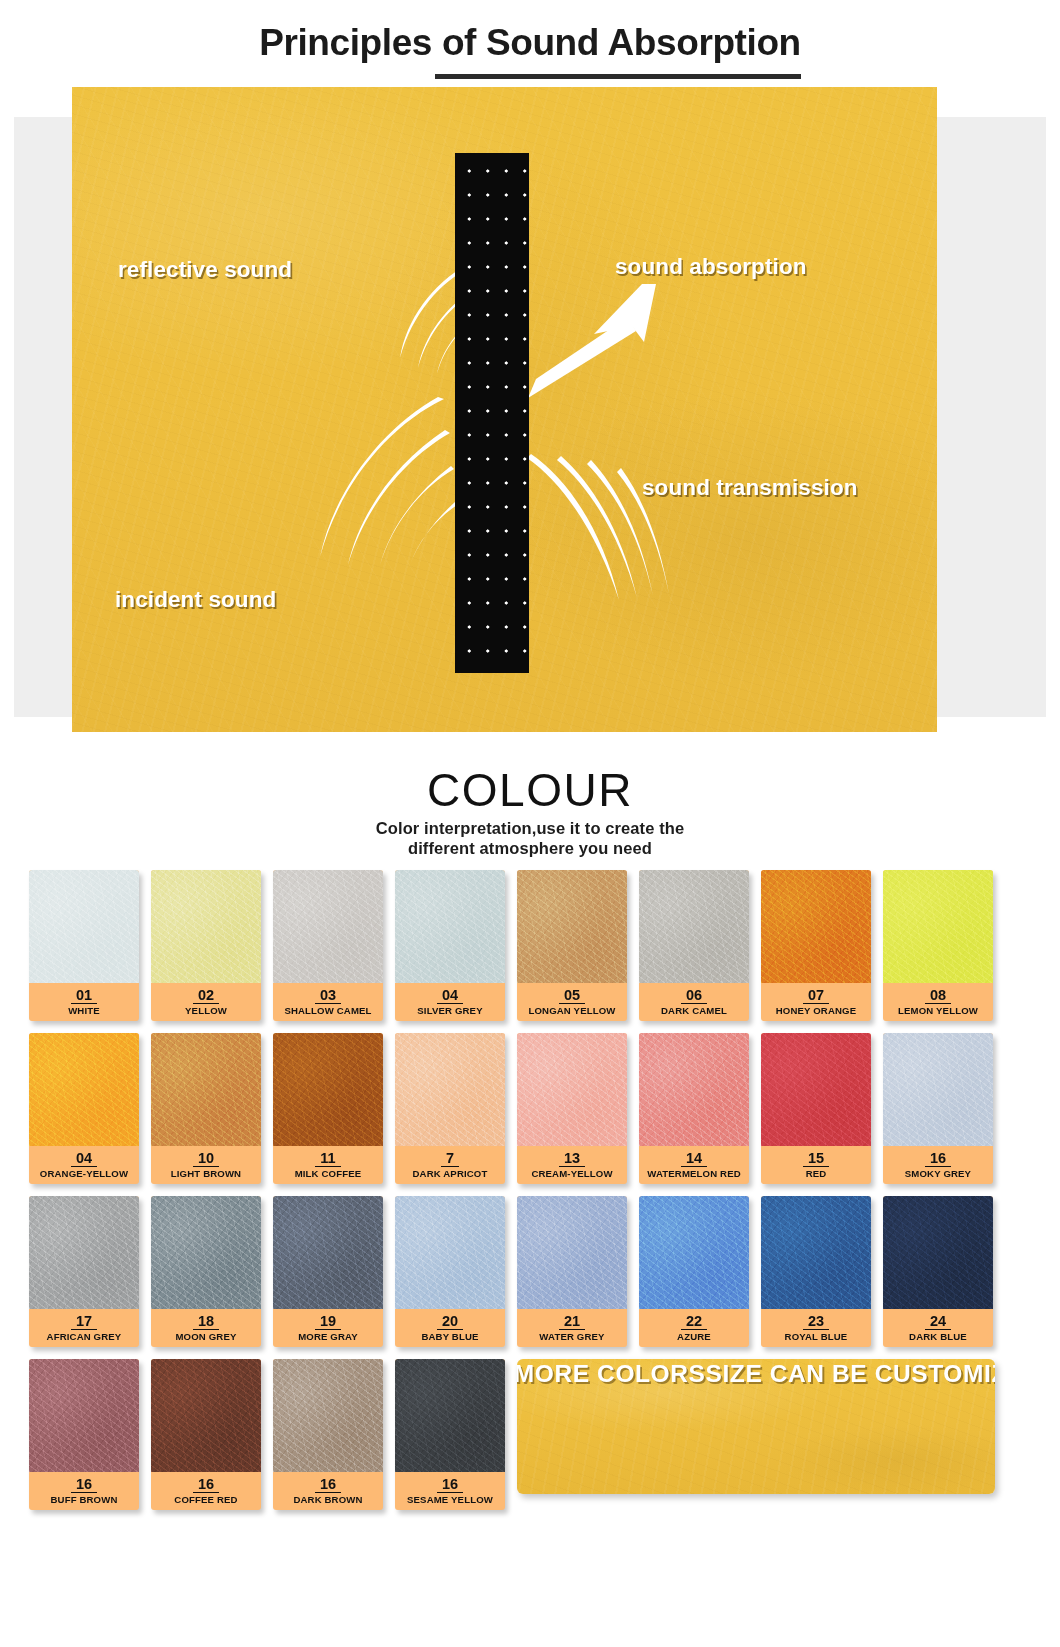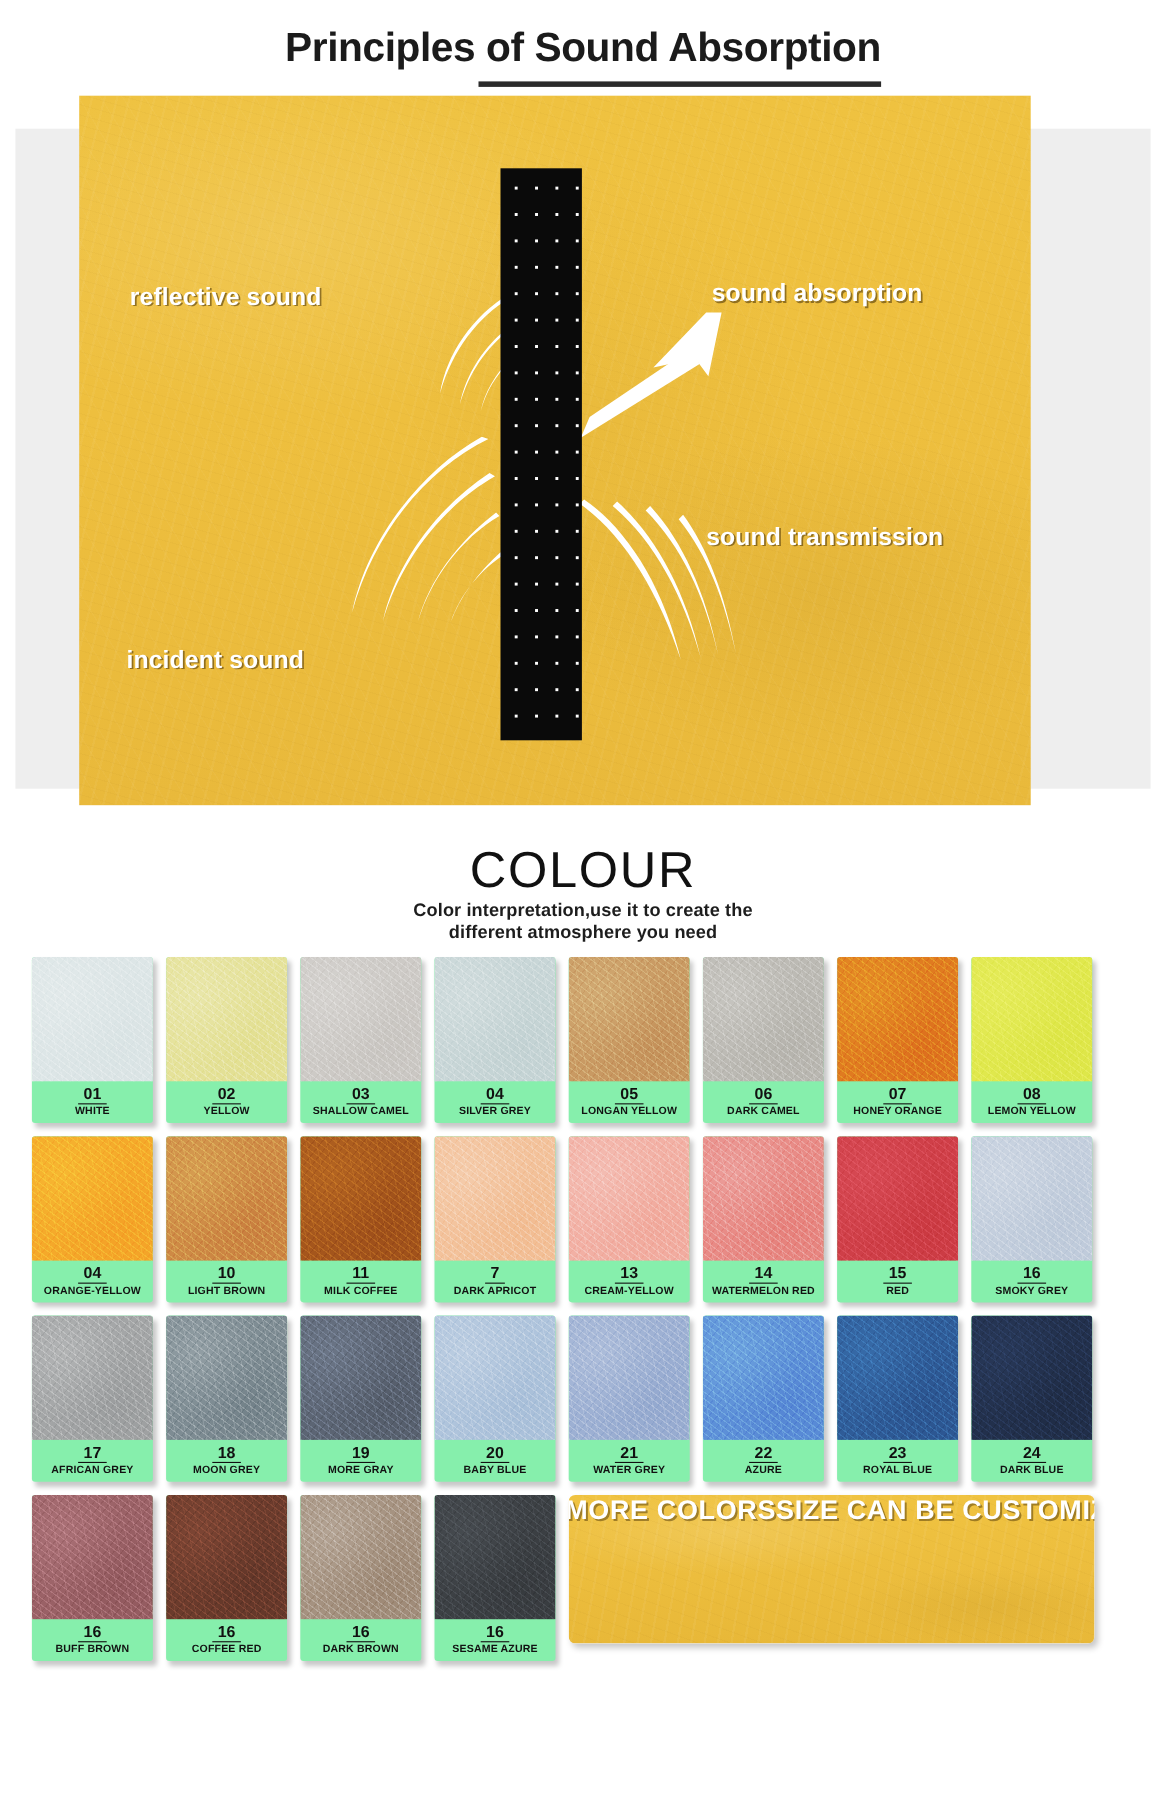--- a/index.html
+++ b/index.html
@@ -86,21 +86,21 @@
     z-index: 5;
     color: #ffffff;
     font-weight: bold;
     font-size: 22.5px;
     letter-spacing: 0.1px;
     white-space: nowrap;
     text-shadow: 1.6px 1.6px 0 rgba(70,48,5,0.55);
   }
   #lbl-reflective { left: 46px;  top: 170px; }
   #lbl-incident   { left: 43px;  top: 500px; }
-  #lbl-absorption { left: 575px; top: 167px; }
+  #lbl-absorption { left: 543px; top: 167px; }
   #lbl-transmission { left: 570px; top: 388px; }
 
   .wave-svg, .arrow-svg { position: absolute; z-index: 3; }
 
   
   .colour-head { width: 1060px; text-align: center; margin-top: 18px; }
   .colour-title {
     font-size: 46px;
     letter-spacing: 1.5px;
     color: #111;
@@ -123,21 +123,21 @@
     display: flex;
     flex-wrap: wrap;
     gap: 12px 12px;
   }
   .swatch {
     width: 110px;
     position: relative;
     border-radius: 3px;
     box-shadow: 3px 4px 5px rgba(0,0,0,0.22);
     overflow: hidden;
-    background: #86efac;
+    background: #fdba74;
   }
   .swatch-chip {
     width: 100%;
     height: 113px;
     position: relative;
   }
   .swatch-chip::after{
     content:"";
     position:absolute; inset:0;
     background-image:
@@ -459,20 +459,20 @@
       <div class="swatch-chip" style="background-color: rgb(165, 146, 128);"></div>
       <div class="swatch-meta">
         <div><span class="swatch-num">16</span></div>
         <div class="swatch-name">DARK BROWN</div>
       </div>
     </div>
     <div class="swatch">
       <div class="swatch-chip" style="background-color: rgb(60, 64, 68);"></div>
       <div class="swatch-meta">
         <div><span class="swatch-num">16</span></div>
-        <div class="swatch-name">SESAME AZURE</div>
+        <div class="swatch-name">SESAME YELLOW</div>
       </div>
     </div>
     <div class="cta">
       <div class="cta-line">MORE COLORS</div>
       <div class="cta-line">SIZE CAN BE CUSTOMIZED</div>
     </div>
   </div>
 
 </body></html>

